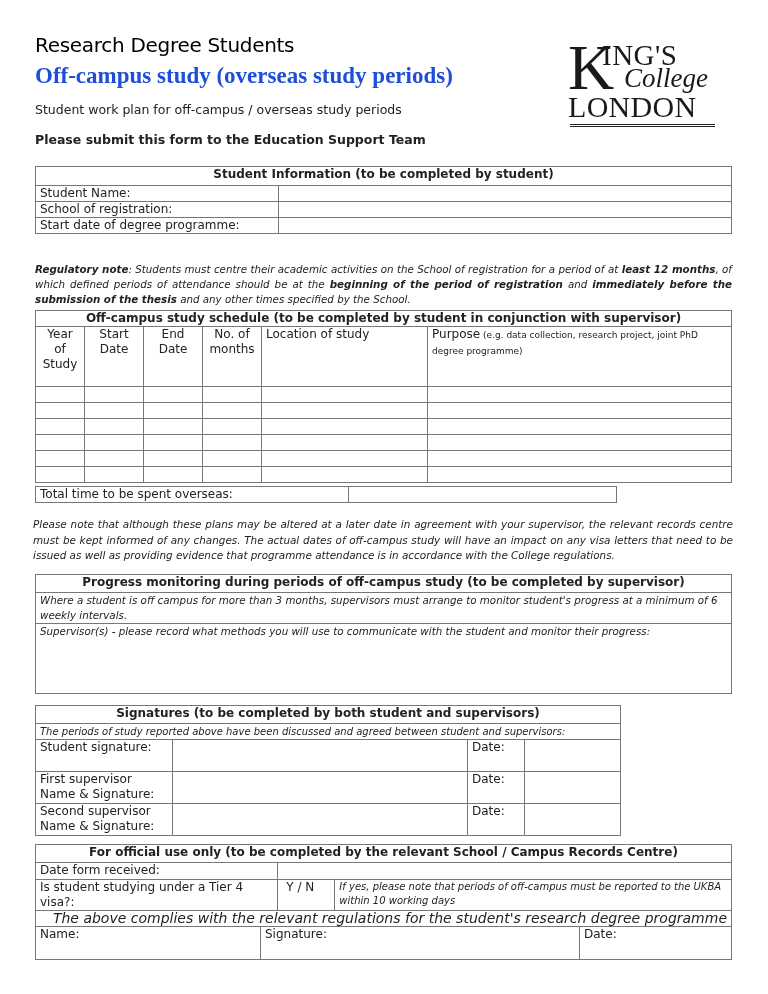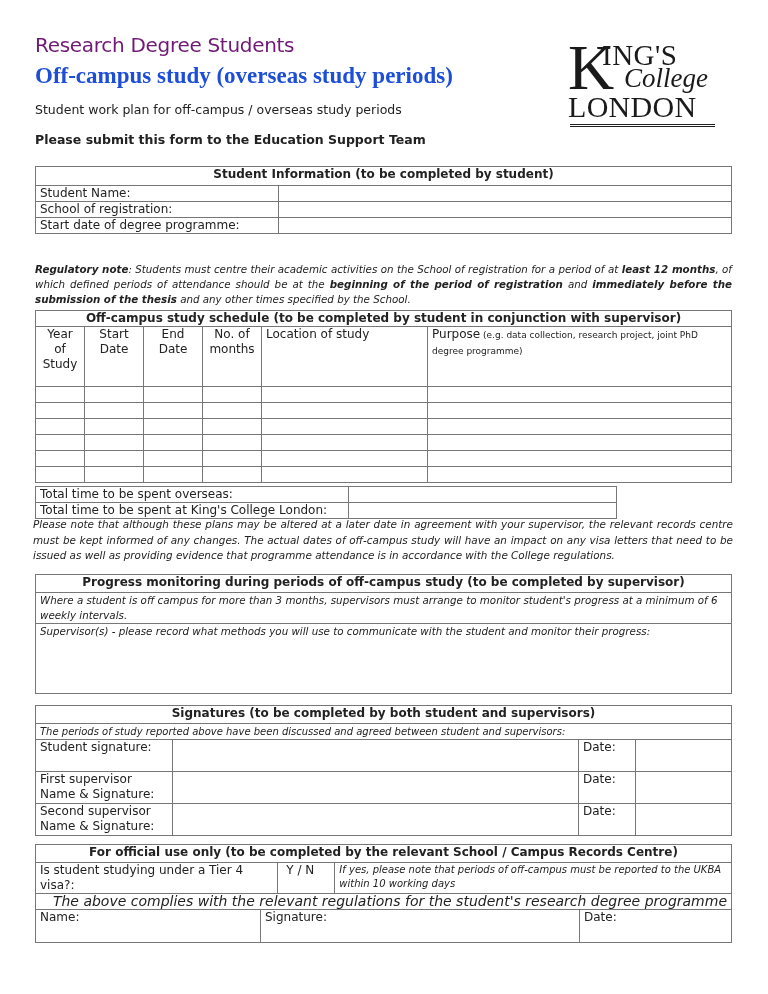--- a/index.html
+++ b/index.html
@@ -1,19 +1,19 @@
 <!DOCTYPE html>
 <html><head>
 <meta charset="utf-8">
 <style>
   * { box-sizing: border-box; margin: 0; padding: 0; }
   html, body { width: 768px; height: 994px; background: #fff; overflow: hidden; }
   body { position: relative; font-family: "DejaVu Sans", sans-serif; color: #111; }
   .abs { position: absolute; }
-  .h-research { left: 35px; top: 33px; font-size: 20px; color: #701a75; font-family: "DejaVu Sans", sans-serif; letter-spacing: -0.3px; }
+  .h-research { left: 35px; top: 33px; font-size: 20px; color: #000000; font-family: "DejaVu Sans", sans-serif; letter-spacing: -0.3px; }
   .h-title { left: 35px; top: 63px; font-size: 23px; font-weight: bold; font-family: "Liberation Serif", serif; color: #1d4ed8; }
   .h-sub { left: 35px; top: 102px; font-size: 12.5px; font-weight: normal; color: #222; }
   .h-submit { left: 35px; top: 132px; font-size: 12.5px; font-weight: bold; color: #222; }
 
   .logo { left: 568px; top: 40px; width: 150px; height: 88px; font-family: "Liberation Serif", serif; color: #1a1a1a; }
   .logo .k { position: absolute; left: 0; top: -4px; font-size: 64px; line-height: 64px; }
   .logo .ings { position: absolute; left: 34px; top: 0px; font-size: 29px; line-height: 30px; letter-spacing: 0.5px; }
   .logo .college { position: absolute; left: 56px; top: 24px; font-size: 27px; line-height: 28px; font-style: italic; }
   .logo .london { position: absolute; left: 0; top: 52px; font-size: 30px; line-height: 30px; letter-spacing: 0.3px; }
   .logo .rule { position: absolute; left: 2px; top: 84px; width: 145px; height: 3px; border-top: 1px solid #222; border-bottom: 1px solid #222; }
@@ -128,43 +128,39 @@
       </tr>
 </tbody>
   </table>
 
 <table style="left:35px; top:486px; width:582px;">
   <tbody>
       <tr style="height:16px;">
     <td style="width:313px;">Total time to be spent overseas:</td>
     <td></td>
   </tr>
-  <tr style="height:16px;">
-    <td>Total time to be spent at King's College London:</td>
-    <td></td>
-  </tr>
 </tbody>
   </table>
 <div class="abs note" style="left:33px; top:517px; width:700px; font-size:10.4px; line-height:15.5px;">Please note that although these plans may be altered at a later date in agreement with your supervisor, the relevant records centre must be kept informed of any changes. The actual dates of off-campus study will have an impact on any visa letters that need to be issued as well as providing evidence that programme attendance is in accordance with the College regulations.</div>
 
 <table style="left:35px; top:574px; width:697px;">
   <tbody>
       <tr style="height:18px;">
         <th class="head">Progress monitoring during periods of off-campus study (to be completed by supervisor)</th>
       </tr>
   <tr style="height:31px;">
         <td class="note" style="text-align:left;">Where a student is off campus for more than 3 months, supervisors must arrange to monitor student's progress at a minimum of 6 weekly intervals.</td>
       </tr>
   <tr style="height:70px;">
         <td class="note" style="text-align:left;"><span>Supervisor(s) - please record what methods  you will use to communicate with the student and monitor their progress:</span></td>
       </tr>
 </tbody>
   </table>
 
-<table style="left:35px; top:705px; width:697px;">
+<table style="left:35px; top:705px; width:586px;">
   <tbody>
       <tr style="height:18px;">
         <th class="head" colspan="4">Signatures (to be completed by both student and supervisors)</th>
       </tr>
   <tr style="height:15px;">
         <td colspan="4" class="note" style="text-align:left; font-size:10px;">The periods of study reported above have been discussed and agreed between student and supervisors:</td>
       </tr>
   <tr style="height:32px;">
     <td style="width:137px;">Student signature:</td>
     <td></td>
@@ -184,20 +180,24 @@
     <td></td>
   </tr>
 </tbody>
   </table>
 
 <table style="left:35px; top:844px; width:697px;">
   <tbody>
       <tr style="height:18px;">
         <th class="head" colspan="5">For official use only (to be completed by the relevant School / Campus Records Centre)</th>
       </tr>
+  <tr style="height:17px;">
+    <td colspan="2" style="width:230px;">Date form received:</td>
+    <td colspan="3"></td>
+  </tr>
   <tr style="height:31px;">
     <td colspan="2">Is student studying under a Tier 4 visa?:</td>
     <td style="width:57px; padding-left:8px;">Y / N</td>
     <td colspan="2" class="note" style="text-align:left; font-size:10px; line-height:14px;">If yes, please note that periods of off-campus  must be reported to the UKBA within 10 working days</td>
   </tr>
   <tr style="height:15px;">
         <td colspan="5" class="note" style="text-align:right; font-size:14px;">The above complies with the relevant regulations for the student's research degree programme</td>
       </tr>
   <tr style="height:33px;">
     <td style="width:225px;"><span>Name:</span></td>

